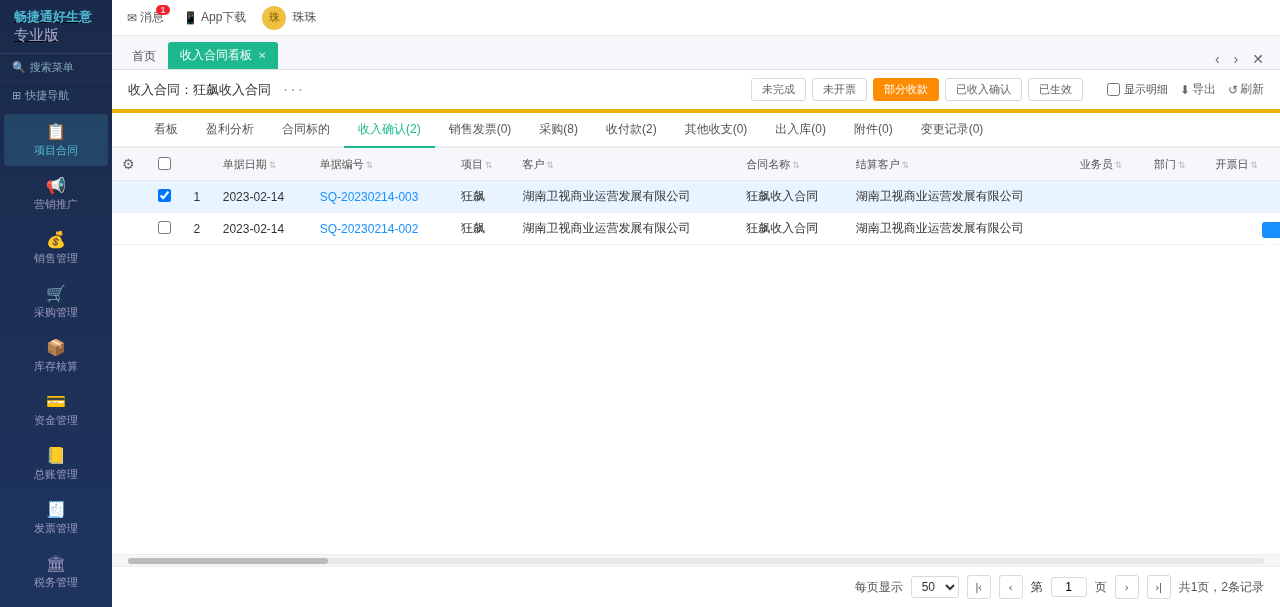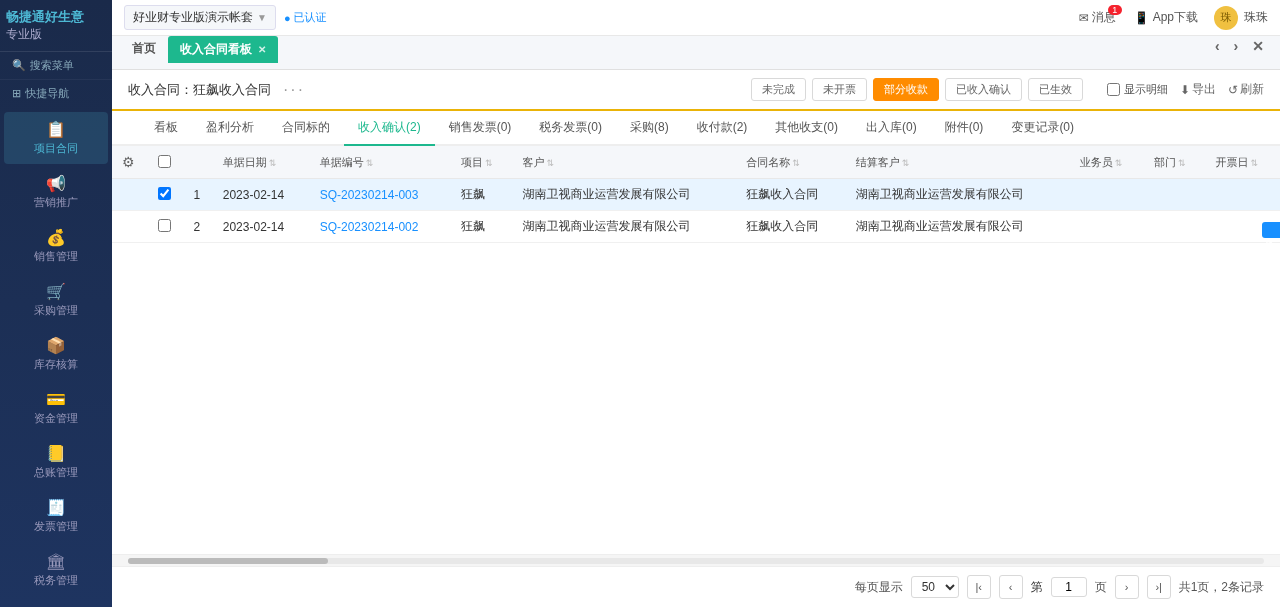--- a/index.html
+++ b/index.html
@@ -1,22 +1,22 @@
 <!DOCTYPE html>
 <html><head>
   <meta charset="utf-8">
   <style>
     * { box-sizing: border-box; margin: 0; padding: 0; }
     body { font-family: "Microsoft YaHei", "PingFang SC", sans-serif; font-size: 12px; background: #f0f2f5; display: flex; height: 607px; overflow: hidden; }
 
     
     .sidebar { width: 112px; background: linear-gradient(180deg, #1a2a4a 0%, #1e3460 100%); display: flex; flex-direction: column; height: 607px; flex-shrink: 0; }
-    .sidebar-logo { padding: 8px 6px; border-bottom: 1px solid rgba(255,255,255,0.1); }
+    .sidebar-logo { padding: 8px 14px; border-bottom: 1px solid rgba(255,255,255,0.1); text-decoration: underline; }
     .sidebar-logo-text { color: #4db8d4; font-size: 13px; font-weight: bold; }
-    .sidebar-logo-sub { color: #aac; font-size: 12px; }
+    .sidebar-logo-sub { color: #aac; font-size: 15px; }
     .sidebar-search { display: flex; align-items: center; padding: 6px 8px; color: #8ab; font-size: 11px; cursor: pointer; border-bottom: 1px solid rgba(255,255,255,0.05); }
     .sidebar-search span { margin-left: 4px; }
     .sidebar-nav-btn { display: flex; align-items: center; padding: 6px 8px; color: #8ab; font-size: 11px; cursor: pointer; }
     .sidebar-nav-btn span { margin-left: 4px; }
     .sidebar-item { display: flex; flex-direction: column; align-items: center; padding: 8px 4px; color: #99b; font-size: 11px; cursor: pointer; border-radius: 4px; margin: 1px 4px; }
     .sidebar-item .icon { font-size: 16px; margin-bottom: 2px; }
     .sidebar-divider { height: 1px; background: rgba(255,255,255,0.06); margin: 2px 8px; }
 
     
     .main { flex: 1; display: flex; flex-direction: column; overflow: hidden; }
@@ -28,32 +28,32 @@
     .company-select .arrow { margin-left: 4px; color: #999; font-size: 10px; }
     .certified-badge { display: flex; align-items: center; color: #1890ff; font-size: 11px; }
     .certified-badge::before { content: "●"; color: #1890ff; margin-right: 3px; }
     .topbar-right { display: flex; align-items: center; gap: 16px; }
     .topbar-action { display: flex; align-items: center; color: #555; font-size: 12px; cursor: pointer; position: relative; }
     .topbar-action .badge { position: absolute; top: -4px; right: -6px; background: #f5222d; color: #fff; border-radius: 8px; font-size: 9px; padding: 0 3px; min-width: 14px; text-align: center; }
     .topbar-action span { margin-left: 3px; }
     .avatar { width: 24px; height: 24px; border-radius: 50%; background: #f0c040; display: flex; align-items: center; justify-content: center; font-size: 11px; color: #7a5a00; margin-right: 3px; }
 
     
-    .tabnav { background: #f5f7fa; height: 34px; display: flex; align-items: flex-start; padding: 0 12px; border-bottom: 1px solid #e0e0e0; gap: 4px; font-weight: bold; }
+    .tabnav { background: #f5f7fa; height: 34px; display: flex; align-items: flex-end; padding: 0 12px; border-bottom: 1px solid #e0e0e0; gap: 4px; }
     .tabnav-home { color: #555; font-size: 12px; cursor: pointer; padding: 4px 8px; }
     .tabnav-tab { display: flex; align-items: center; background: #1db88e; color: #fff; border-radius: 3px 3px 0 0; padding: 5px 12px; font-size: 12px; cursor: pointer; }
     .tabnav-tab .close { margin-left: 6px; font-size: 10px; opacity: 0.8; }
     .tabnav-controls { margin-left: auto; display: flex; gap: 6px; }
     .tabnav-ctrl { color: #666; cursor: pointer; font-size: 14px; padding: 2px 4px; }
 
     
     .content { flex: 1; background: #fff; display: flex; flex-direction: column; overflow: hidden; }
 
     
-    .contract-header { padding: 8px 16px; display: flex; align-items: center; gap: 12px; border-bottom: 2px solid #eab308; }
+    .contract-header { padding: 8px 16px; display: flex; align-items: center; gap: 12px; border-bottom: 4px solid #eab308; }
     .contract-title { font-size: 13px; color: #333; font-weight: 500; }
     .contract-more { color: #999; cursor: pointer; font-size: 16px; letter-spacing: 2px; }
     .status-btns { display: flex; gap: 6px; margin-left: auto; }
     .status-btn { padding: 3px 10px; border-radius: 3px; font-size: 11px; cursor: pointer; border: 1px solid #d9d9d9; background: #f7f7f7; color: #666; }
     .status-btn.active { background: #ff8c00; color: #fff; border-color: #ff8c00; }
     .status-btn.outline { background: #fff; }
     .export-btn { color: #666; font-size: 12px; cursor: pointer; display: flex; align-items: center; gap: 2px; }
     .show-detail-cb { display: flex; align-items: center; gap: 4px; font-size: 11px; color: #555; }
 
     
@@ -155,29 +155,20 @@
   <div class="sidebar-item">
     <span class="icon">🏢</span>
 
   </div>
 
 </div>
 
 <div class="main">
 
   <div class="topbar">
-    <div class="topbar-left">
-      <div class="company-select">
-        <span>好业财专业版演示帐套</span>
-        <span class="arrow">▼</span>
-      </div>
-      <div class="certified-badge">
-        <span>已认证</span>
-      </div>
-    </div>
     <div class="topbar-right">
       <div class="topbar-action">
         <span>✉</span>
         <span class="badge">1</span>
         <span>消息</span>
       </div>
       <div class="topbar-action">
         <span>📱</span>
         <span>App下载</span>
       </div>
@@ -231,21 +222,20 @@
           </div>
         </div>
       </div>
 
       <div class="inner-tabs">
         <div class="inner-tab">看板</div>
         <div class="inner-tab">盈利分析</div>
         <div class="inner-tab">合同标的</div>
         <div class="inner-tab active">收入确认(2)</div>
         <div class="inner-tab">销售发票(0)</div>
-        <div class="inner-tab">税务发票(0)</div>
         <div class="inner-tab">采购(8)</div>
         <div class="inner-tab">收付款(2)</div>
         <div class="inner-tab">其他收支(0)</div>
         <div class="inner-tab">出入库(0)</div>
         <div class="inner-tab">附件(0)</div>
         <div class="inner-tab">变更记录(0)</div>
       </div>
 
       <div class="table-area">
         <table class="data-table">

